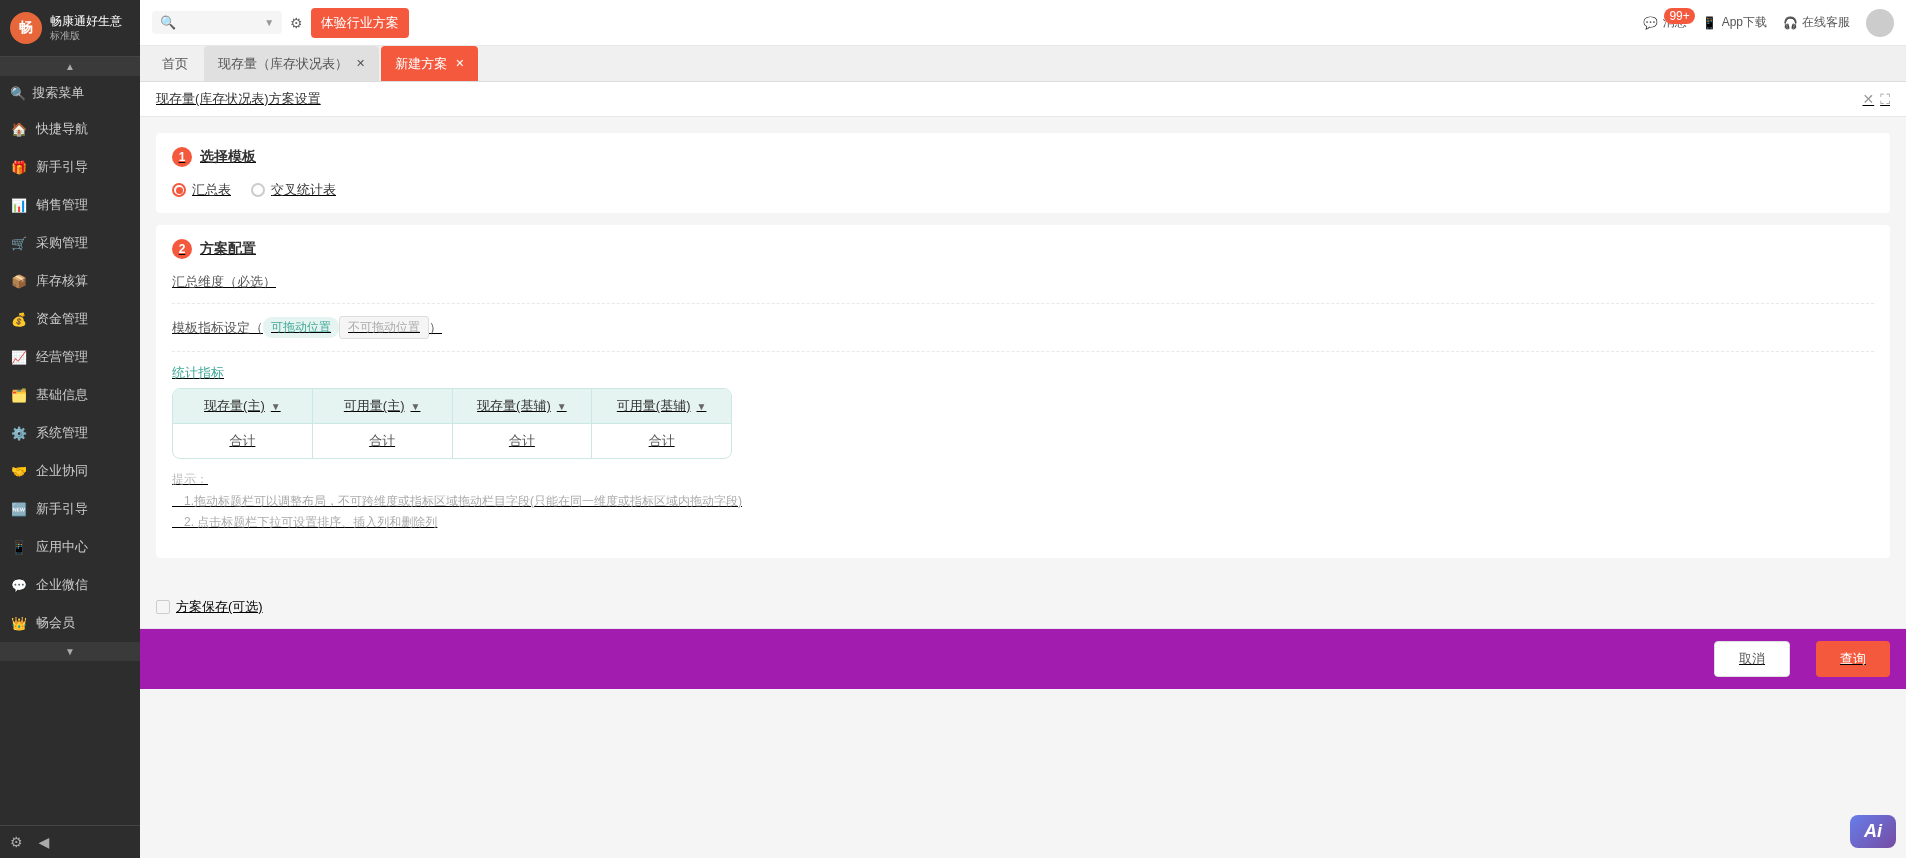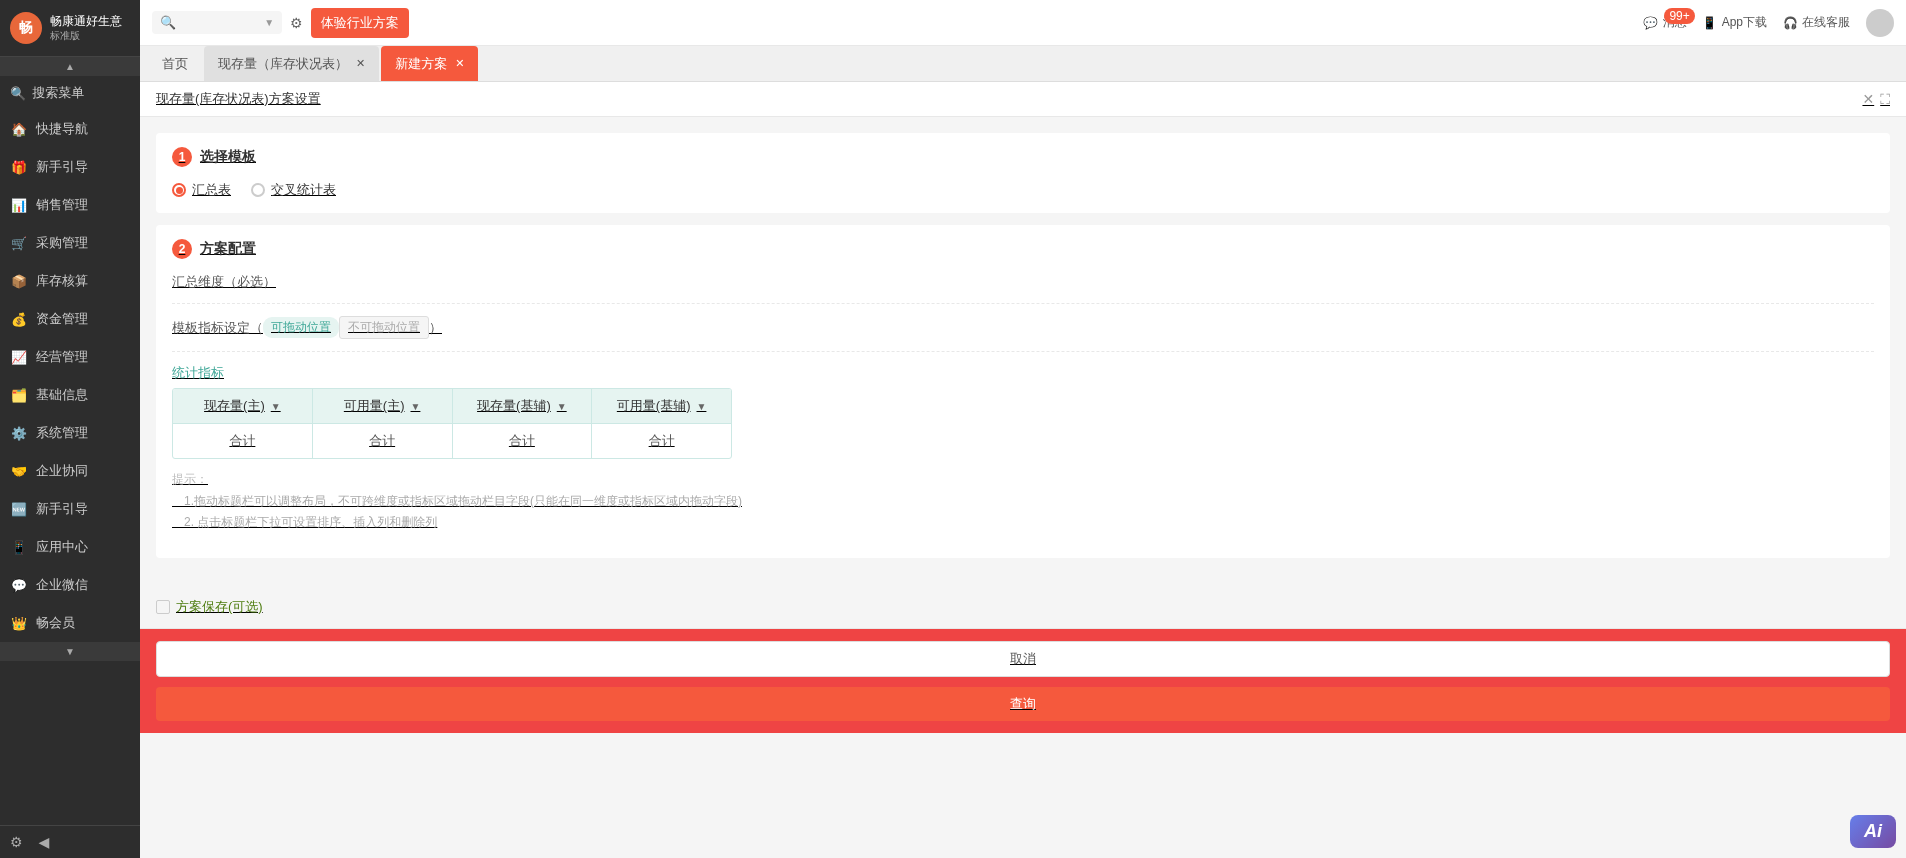--- a/index.html
+++ b/index.html
@@ -364,21 +364,21 @@
 
     
     .stat-section-title {
       color: #40a898;
       font-size: 13px;
       margin-bottom: 6px;
     }
 
     .stat-table {
       border: 1px solid #cce8e4;
-      border-radius: 3px;
+      border-radius: 8px;
       overflow: hidden;
       width: 560px;
     }
     .stat-table-header {
       display: flex;
       background: #e6f4f1;
     }
     .stat-col-header {
       flex: 1;
       display: flex;
@@ -422,40 +422,39 @@
       font-size: 12px;
     }
 
     
     .save-check-area {
       display: flex;
       align-items: center;
       gap: 6px;
       padding: 12px 16px;
       font-size: 13px;
-      color: #4d7c0f;
+      color: #000000;
     }
     .save-checkbox {
       width: 14px;
       height: 14px;
       border: 1px solid #ccc;
       border-radius: 2px;
       cursor: pointer;
     }
 
     
     .bottom-bar {
-      background: #ef4444;
+      background: #a21caf;
       border-top: 1px solid #e8e8e8;
       padding: 12px 16px;
       display: flex;
       justify-content: flex-end;
-      gap: 10px;
+      gap: 26px;
       flex-shrink: 0;
-      flex-direction: column;
     }
     .btn-cancel {
       background: #fff;
       border: 1px solid #ddd;
       border-radius: 4px;
       padding: 8px 24px;
       cursor: pointer;
       font-size: 13px;
       color: #555;
     }

